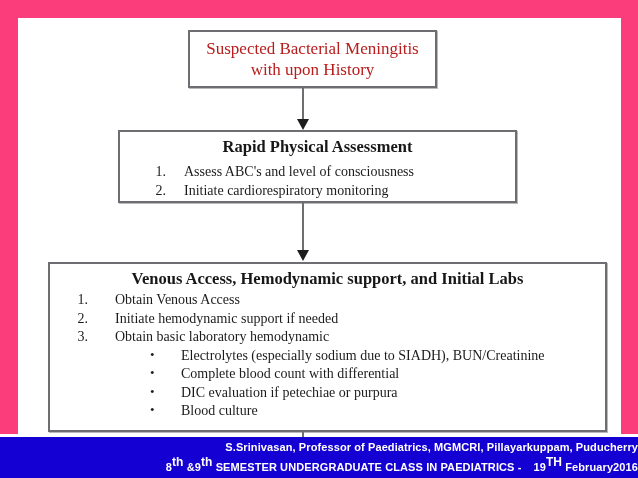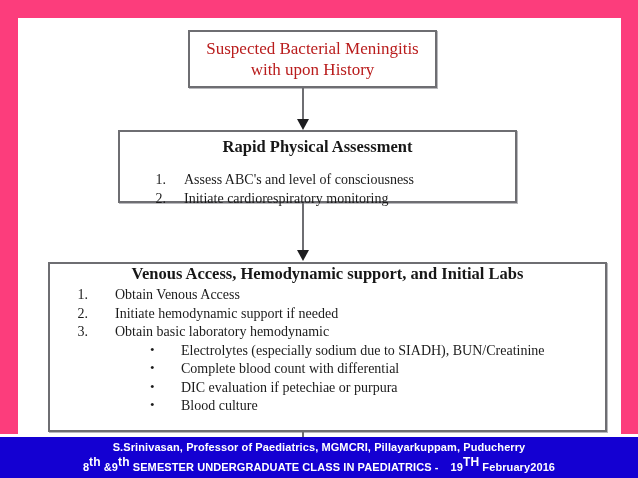--- a/index.html
+++ b/index.html
@@ -64,27 +64,28 @@
 
   
   .node-rapid {
     left: 118px; top: 130px;
     width: 399px; height: 73px;
     padding-top: 5px;
   }
   .node-rapid .node-title {
     font-size: 16.5px;
     line-height: 20px;
-    margin-bottom: 14px;
+    margin-bottom: 6px;
   }
 
   
   .node-venous {
     left: 48px; top: 262px;
     width: 559px; height: 170px;
+    padding-top: 5px;
   }
   .node-venous .node-title {
     font-size: 16.5px;
     line-height: 20px;
     margin-bottom: 2px;
   }
 
   
   ol.steps {
     list-style: none;
@@ -166,21 +167,21 @@
     position: absolute;
     left: 0;
     top: 437px;
     width: 638px;
     height: 41px;
     background: #1400d2;
     color: #ffffff;
     font-family: "Liberation Sans", sans-serif;
     display: flex;
     flex-direction: column;
-    align-items: center;
+    align-items: flex-end;
     justify-content: center;
   }
   .footer-line {
     font-size: 11px;
     font-weight: bold;
     line-height: 15px;
     white-space: nowrap;
     letter-spacing: 0.1px;
   }
   .footer-line sup { font-size: 12px; vertical-align: super; }

